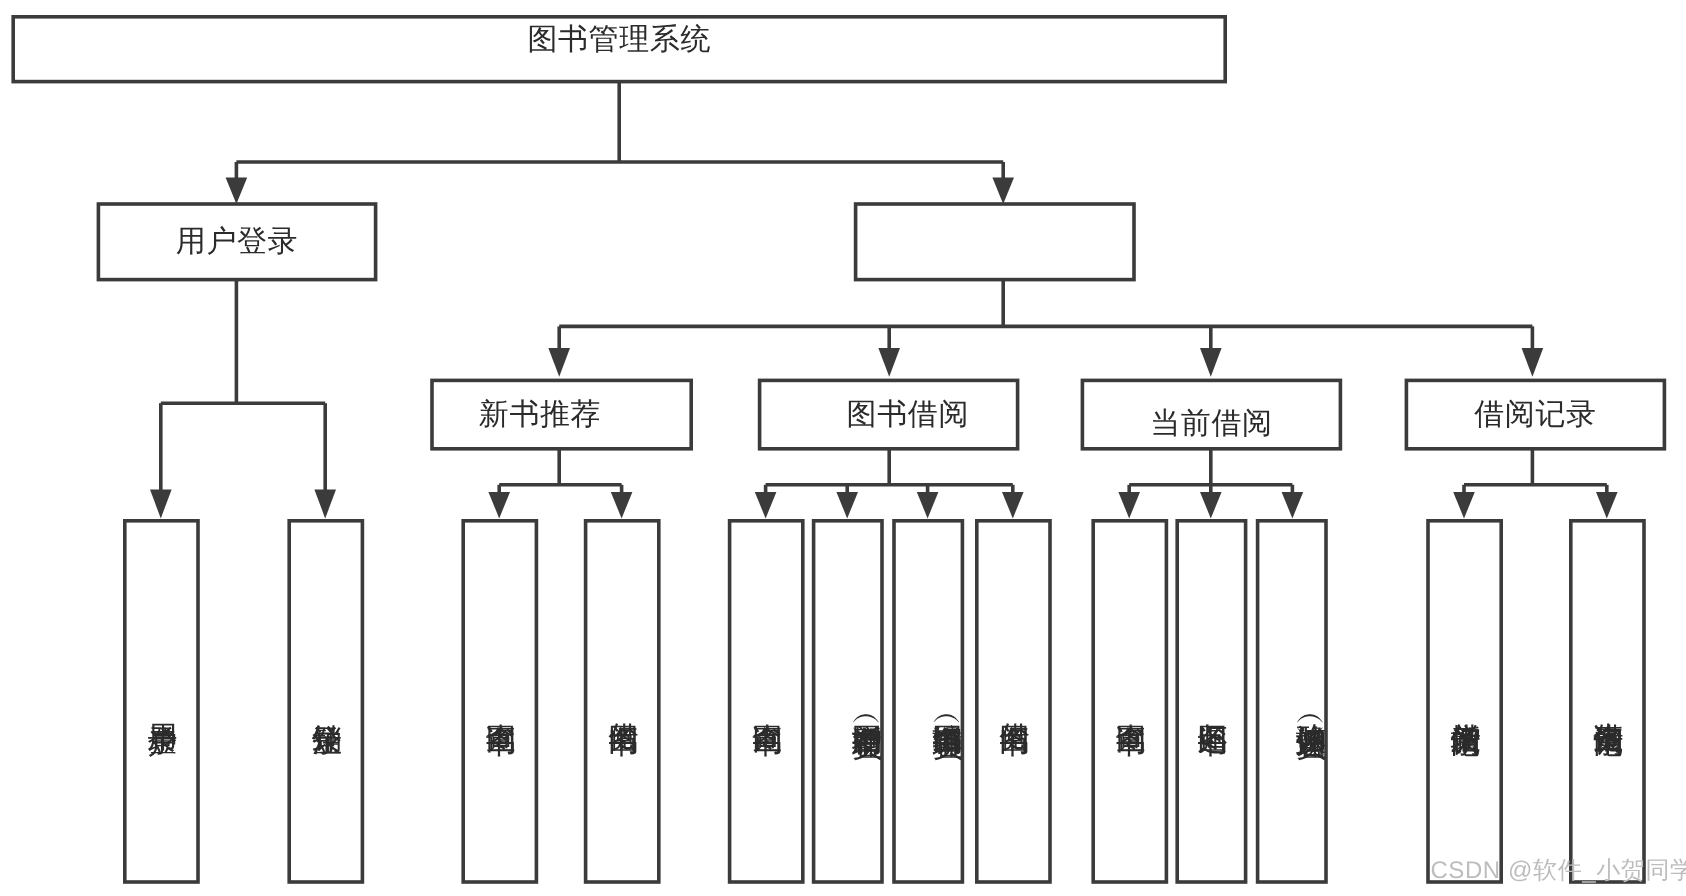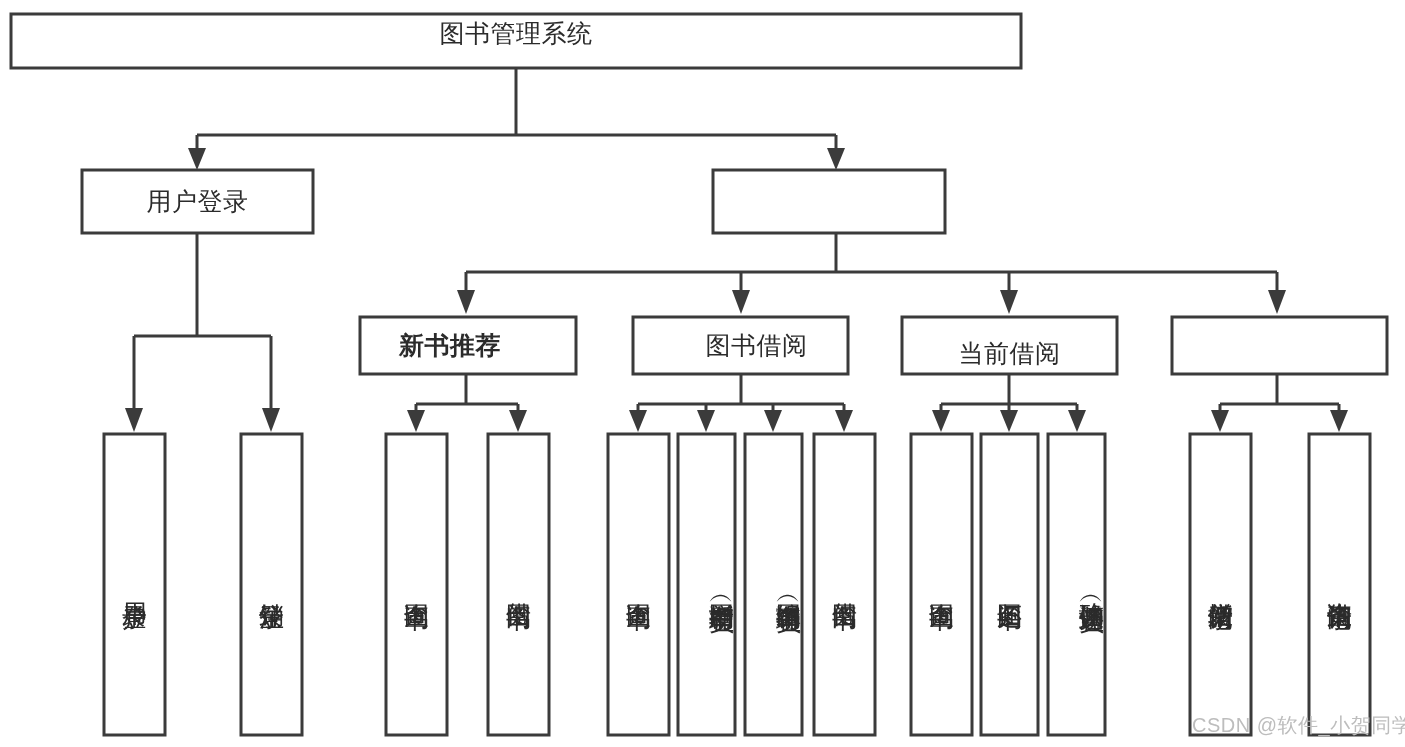--- a/index.html
+++ b/index.html
@@ -192,23 +192,24 @@
     <rect class="node-box" x="1048" y="434" width="57" height="301"></rect>
 
     <rect class="node-box" x="1190" y="434" width="61" height="301"></rect>
     <rect class="node-box" x="1309" y="434" width="61" height="301"></rect>
   </svg>
 
   <div class="node-label-h" style="left:11px; top:14px; width:1010px; height:38px;border-radius:17px;">图书管理系统</div>
 
   <div class="node-label-h" style="left:82px; top:170px; width:231px; height:63px;">用户登录</div>
 
-  <div class="node-label-h" style="left:360px; top:317px; width:180px; height:57px;font-weight:bold;">新书推荐</div>
+  <div class="node-label-h" style="left:360px; top:317px; width:180px; height:57px;">新书推荐</div>
   <div class="node-label-h" style="left:633px; top:317px; width:215px; height:57px;margin-left:16px;">图书借阅</div>
   <div class="node-label-h" style="left:902px; top:317px; width:215px; height:73px;text-align:right;">当前借阅</div>
+  <div class="node-label-h" style="left:1172px; top:317px; width:215px; height:57px;">借阅记录</div>
 
   <div class="node-label-v" style="left:104px; top:434px; width:61px; height:301px;">用户登录</div>
   <div class="node-label-v" style="left:241px; top:434px; width:61px; height:301px;">注销登录</div>
 
   <div class="node-label-v" style="left:386px; top:434px; width:61px; height:301px;">查询图书</div>
   <div class="node-label-v" style="left:488px; top:434px; width:61px; height:301px;">借阅图书</div>
 
   <div class="node-label-v" style="left:608px; top:434px; width:61px; height:301px;">查询图书</div>
   <div class="node-label-v top-anchor" style="left:678px; top:434px; width:57px; height:301px;">新增图书（管理员）</div>
   <div class="node-label-v top-anchor" style="left:745px; top:434px; width:57px; height:301px;">编辑图书（管理员）</div>

